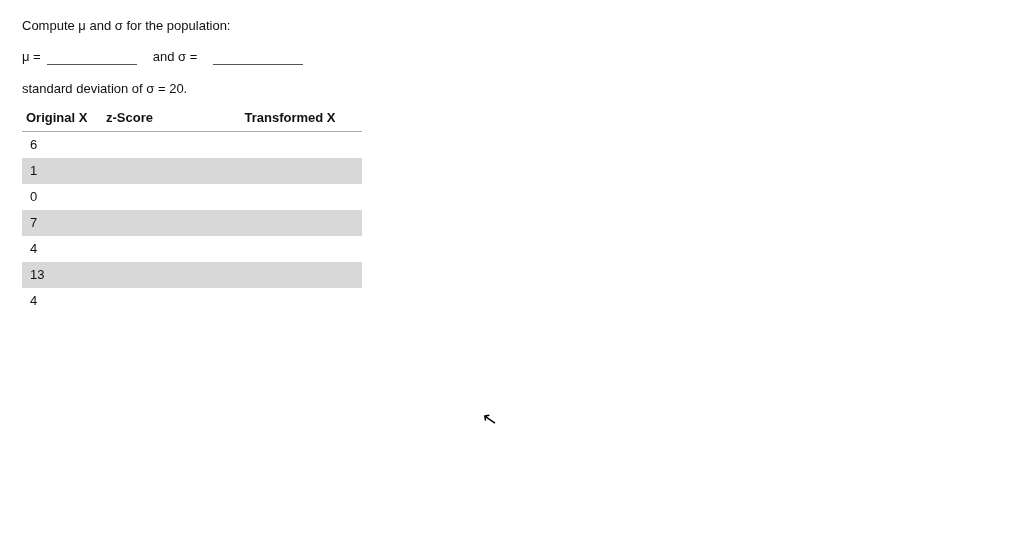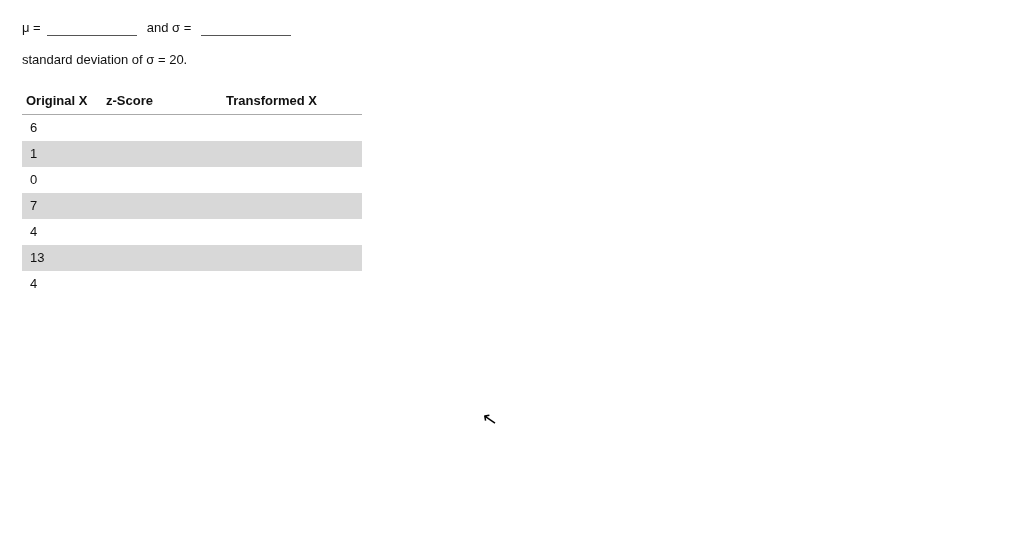--- a/index.html
+++ b/index.html
@@ -42,34 +42,34 @@
       border: none;
       border-bottom: 1px solid #555;
       width: 90px;
       height: 18px;
       outline: none;
       font-size: 13px;
       background: transparent;
     }
     .and-label {
       font-size: 13px;
-      margin: 0 4px;
+      margin: 0 10px;
     }
     .find-text {
       font-size: 13px;
       margin-bottom: 6px;
       line-height: 1.5;
       max-width: 900px;
     }
     .find-text em {
       font-style: italic;
     }
     .std-dev-text {
       font-size: 13px;
-      margin-bottom: 24px;
+      margin-bottom: 12px;
     }
     .table-container {
       margin-top: 6px;
     }
     table {
       border-collapse: collapse;
       width: 340px;
     }
     table thead tr th {
       text-align: left;
@@ -79,20 +79,21 @@
       border-bottom: 1px solid #aaa;
     }
     table thead tr th:first-child {
       width: 80px;
     }
     table thead tr th:nth-child(2) {
       width: 120px;
     }
     table thead tr th:nth-child(3) {
       width: 140px;
+      text-align: center;
     }
     table tbody tr {
       height: 26px;
     }
     table tbody tr:nth-child(odd) {
       background: #fff;
     }
     table tbody tr:nth-child(even) {
       background: #d8d8d8;
     }
@@ -126,20 +127,21 @@
     }
   </style>
 </head>
 <body>
 
 <div class="page-wrapper">
 
 
 
 
+  <div class="compute-text">Compute μ and σ for the population:</div>
 
   <div class="mu-sigma-row">
     <span class="mu-label">μ =</span>
     <input class="answer-line" type="text" value="" style="">
     <span class="and-label">and σ =</span>
     <input class="answer-line" type="text" value="" style="">
   </div>
 
   <div class="std-dev-text">standard deviation of σ = 20.</div>
 

